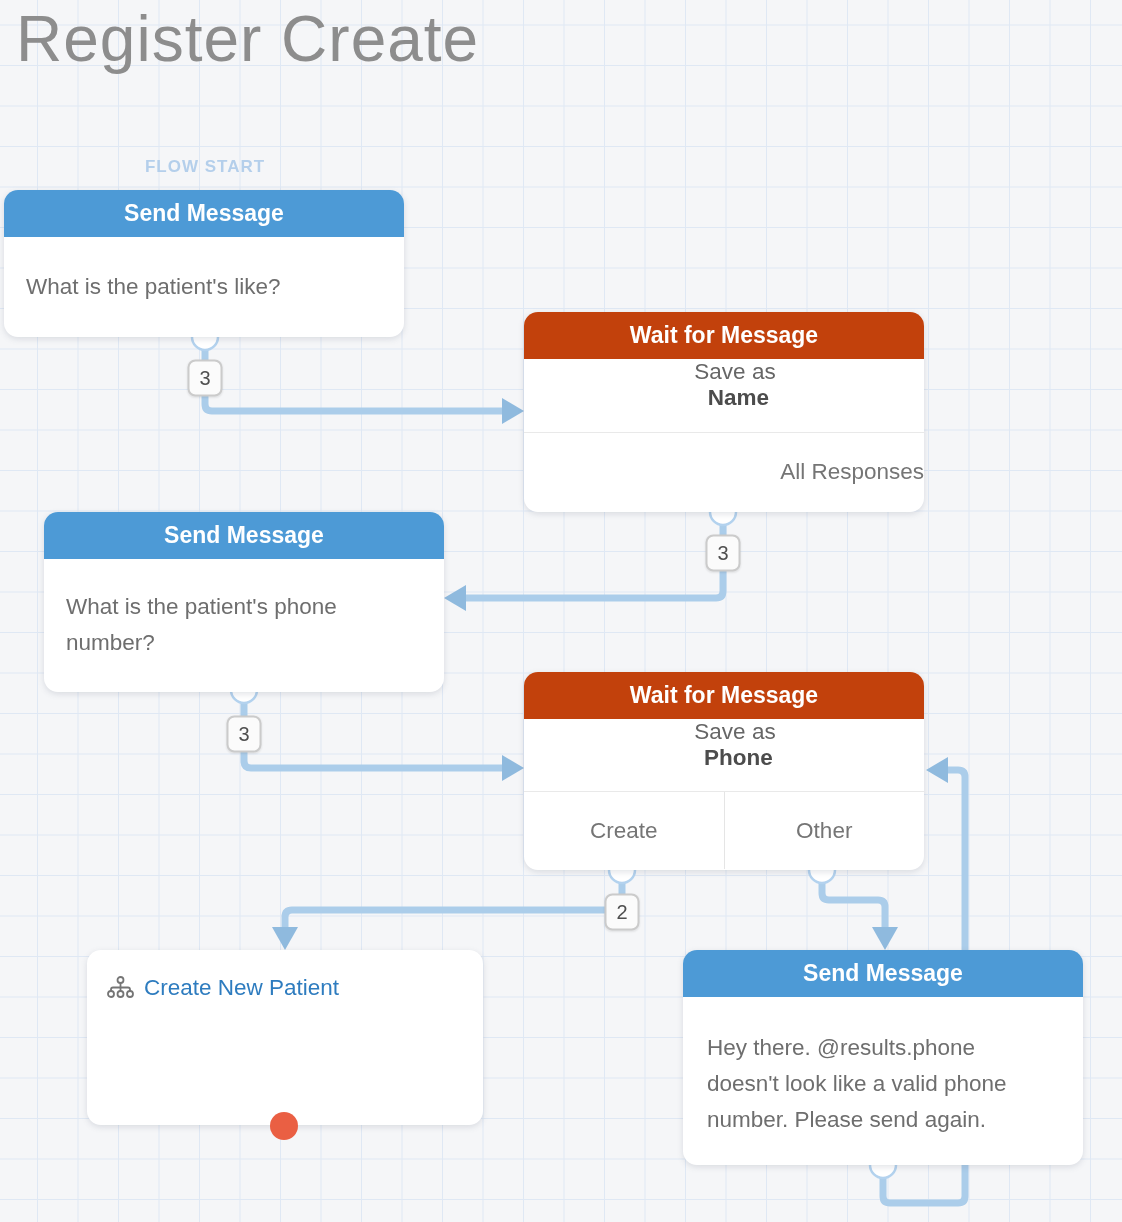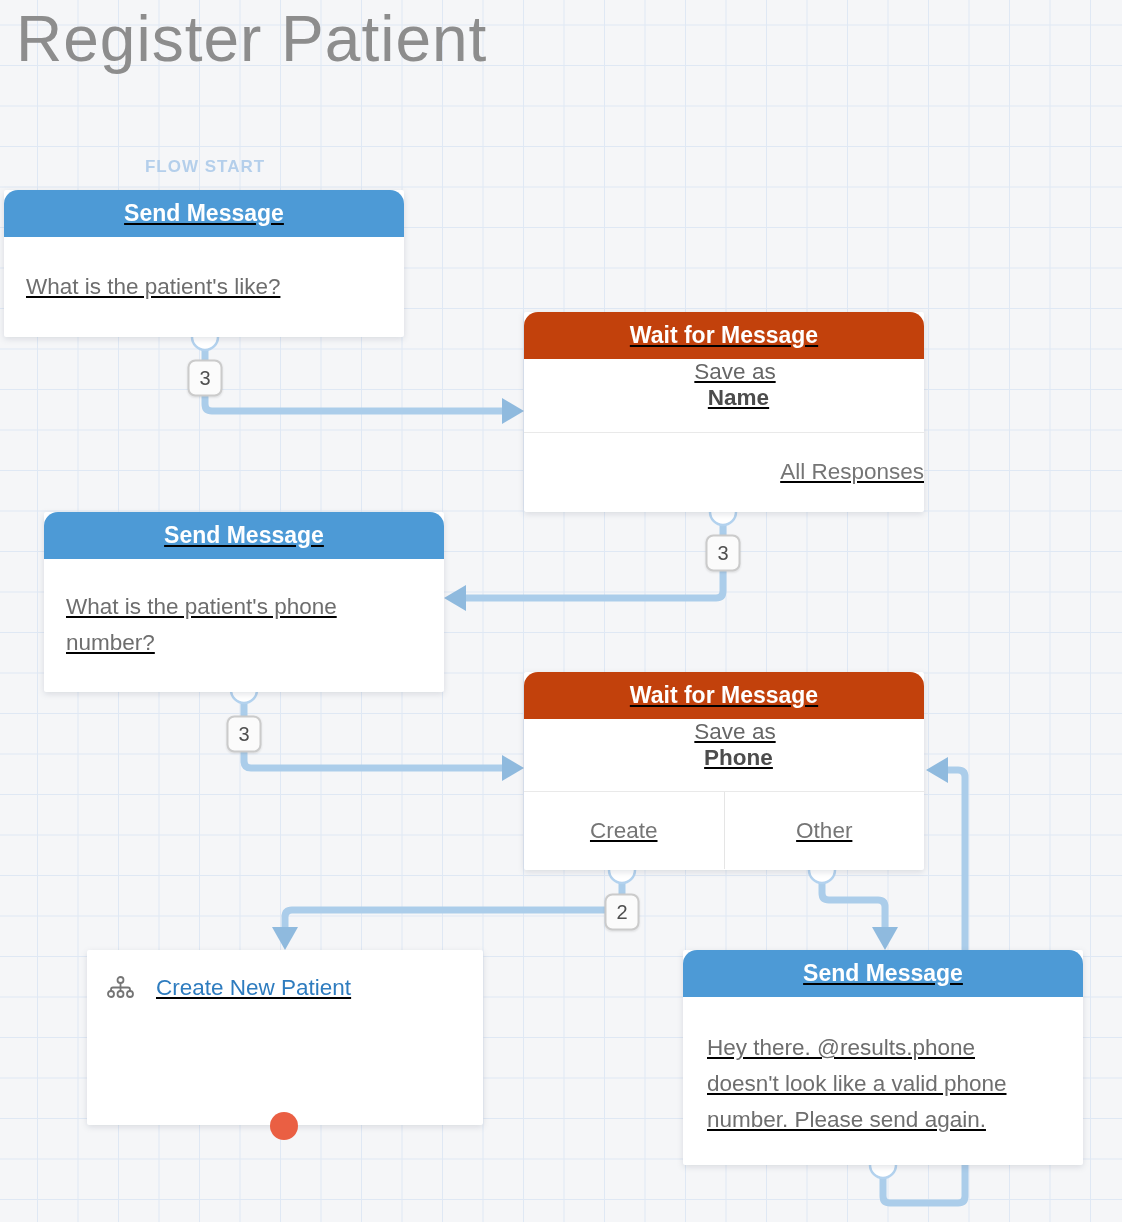--- a/index.html
+++ b/index.html
@@ -24,23 +24,22 @@
     letter-spacing:1px;white-space:nowrap;
   }
   .flow-start{
     position:absolute;left:5px;top:157px;width:400px;
     text-align:center;font-size:17px;font-weight:bold;
     color:#b4cfeb;letter-spacing:1px;
   }
   svg.connectors{position:absolute;left:0;top:0;z-index:1;}
   .node{
     position:absolute;z-index:2;
-    background:#fff;border-radius:2px;
+    background:#fff;border-radius:14px;
     box-shadow:0 2px 6px rgba(90,100,120,.18);
-    text-decoration:underline;
   }
   .node-header{
     height:47px;line-height:47px;
     border-radius:14px 14px 0 0;
     text-align:center;color:#fff;
     font-size:23px;font-weight:bold;
   }
   .hdr-send{background:#4d9ad6;}
   .hdr-wait{background:#c2410c;}
   .hdr-start{background:#c9509c;}
@@ -58,21 +57,21 @@
   .cat-cell{
     flex:1;text-align:center;font-size:22.5px;color:#757575;
   }
   .cat-cell + .cat-cell{border-left:1px solid #e5e5e5;}
   .recipient-row{
     height:51px;line-height:51px;padding-left:21px;
     background:#f1f2f3;border-bottom:1px solid #e6e6e6;
     font-size:20.5px;color:#5c5c5c;
   }
   .action-row{
-    display:flex;align-items:center;gap:22px;
+    display:flex;align-items:center;gap:10px;
     height:76px;padding-left:20px;
   }
   .action-link{font-size:22.5px;color:#2e7cbf;cursor:pointer;}
   .badge{
     position:absolute;z-index:3;
     transform:translate(-50%,-50%);
     width:31px;height:33px;line-height:33px;
     background:#fbfbfb;border:2px solid #cbcbcb;border-radius:8px;
     text-align:center;font-size:20px;color:#4f4f4f;
     box-shadow:0 1px 2px rgba(0,0,0,.08);
@@ -82,21 +81,21 @@
     transform:translate(-50%,-50%);
     width:28px;height:28px;border-radius:50%;
     background:#ea5f43;
   }
 </style>
 </head>
 <body>
 
 <div class="canvas">
 
-  <div class="flow-title">Register Patient</div>
+  <div class="flow-title">Register Create</div>
   <div class="flow-start">FLOW START</div>
 
   <svg class="connectors" width="1122" height="1222" viewBox="0 0 1122 1222">
     <g fill="none" stroke="#abcdea" stroke-width="7">
       <path d="M205,340 V404 Q205,411 212,411 H503"></path>
       <path d="M723,515 V591 Q723,598 716,598 H465"></path>
       <path d="M244,693 V761 Q244,768 251,768 H503"></path>
       <path d="M622,873 V903 Q622,910 615,910 H292 Q285,910 285,917 V929"></path>
       <path d="M822,873 V893 Q822,900 829,900 H878 Q885,900 885,907 V929"></path>
       <path d="M883,1168 V1196 Q883,1203 890,1203 H958 Q965,1203 965,1196 V777 Q965,770 958,770 H947"></path>

